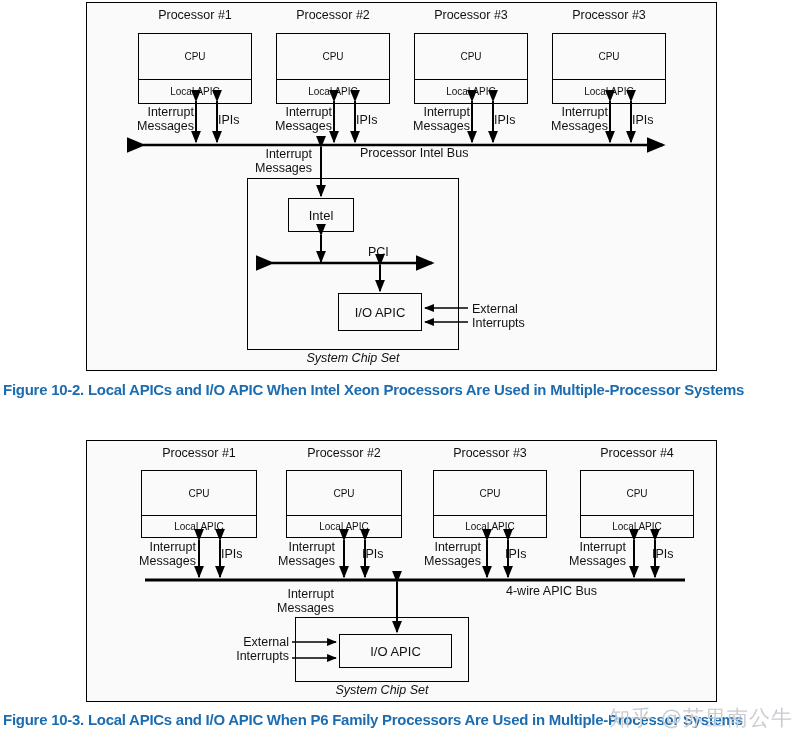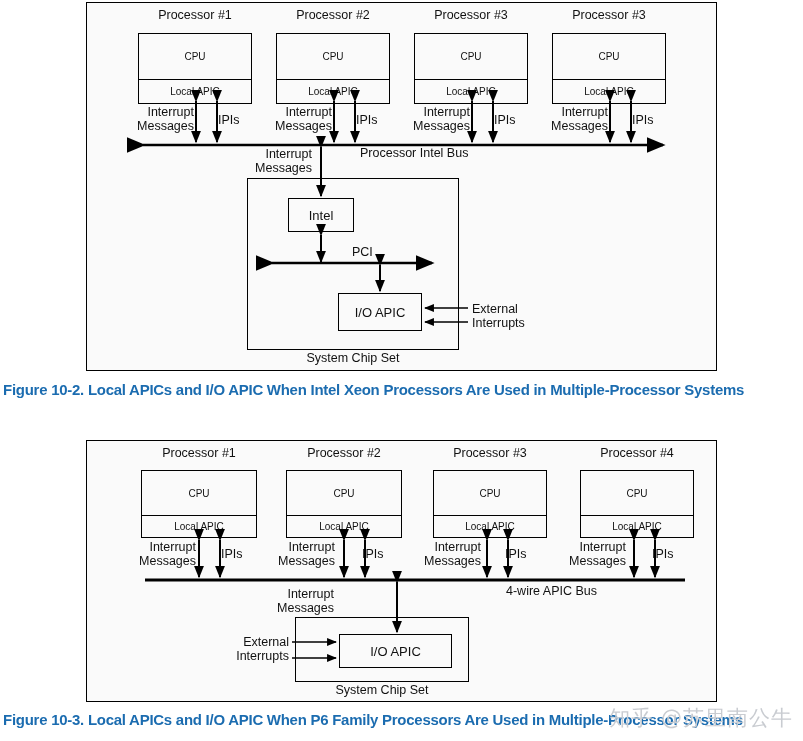--- a/index.html
+++ b/index.html
@@ -71,21 +71,21 @@
   }
 
   .label {
     position: absolute;
     font-size: 12.5px;
     line-height: 13.5px;
     color: #111;
     white-space: pre-line;
   }
   .label.right { text-align: right; }
-  .label.center { text-align: center; }
+  .label.center { text-align: center; font-style: italic; }
   svg.overlay {
     position: absolute;
     left: 0; top: 0;
     width: 803px;
     height: 741px;
     pointer-events: none;
   }
 
   
   .caption {
@@ -165,21 +165,21 @@
     <div class="label" style="left:80px; top:106px; width:34px;">IPIs</div>
   </div>
 
   <div class="label" style="left:360px; top:147px; font-size:12.5px;">Processor Intel Bus</div>
 
   <div class="label right" style="left:240px; top:148px; width:72px;">Interrupt
 Messages</div>
 
   <div class="box" style="left:247px; top:178px; width:212px; height:172px; background:#fafafa;"></div>
   <div class="box" style="left:288px; top:198px; width:66px; height:34px;">Intel</div>
-  <div class="label" style="left:352px; top:246px;">PCI</div>
+  <div class="label" style="left:368px; top:246px;">PCI</div>
   <div class="box" style="left:338px; top:293px; width:84px; height:38px;">I/O APIC</div>
   <div class="label" style="left:472px; top:303px; width:80px;">External
 Interrupts</div>
   <div class="label center" style="left:247px; top:352px; width:212px;">System Chip Set</div>
 
   <div class="fig-frame" id="figure-2-frame"></div>
 
   <div class="proc-group" style="left:141px; top:446px; width:116px;">
     <div class="proc-title" style="top:0px;">Processor #1</div>
     <div class="proc-box" style="left:0px; top:24px; width:116px; height:68px;">

